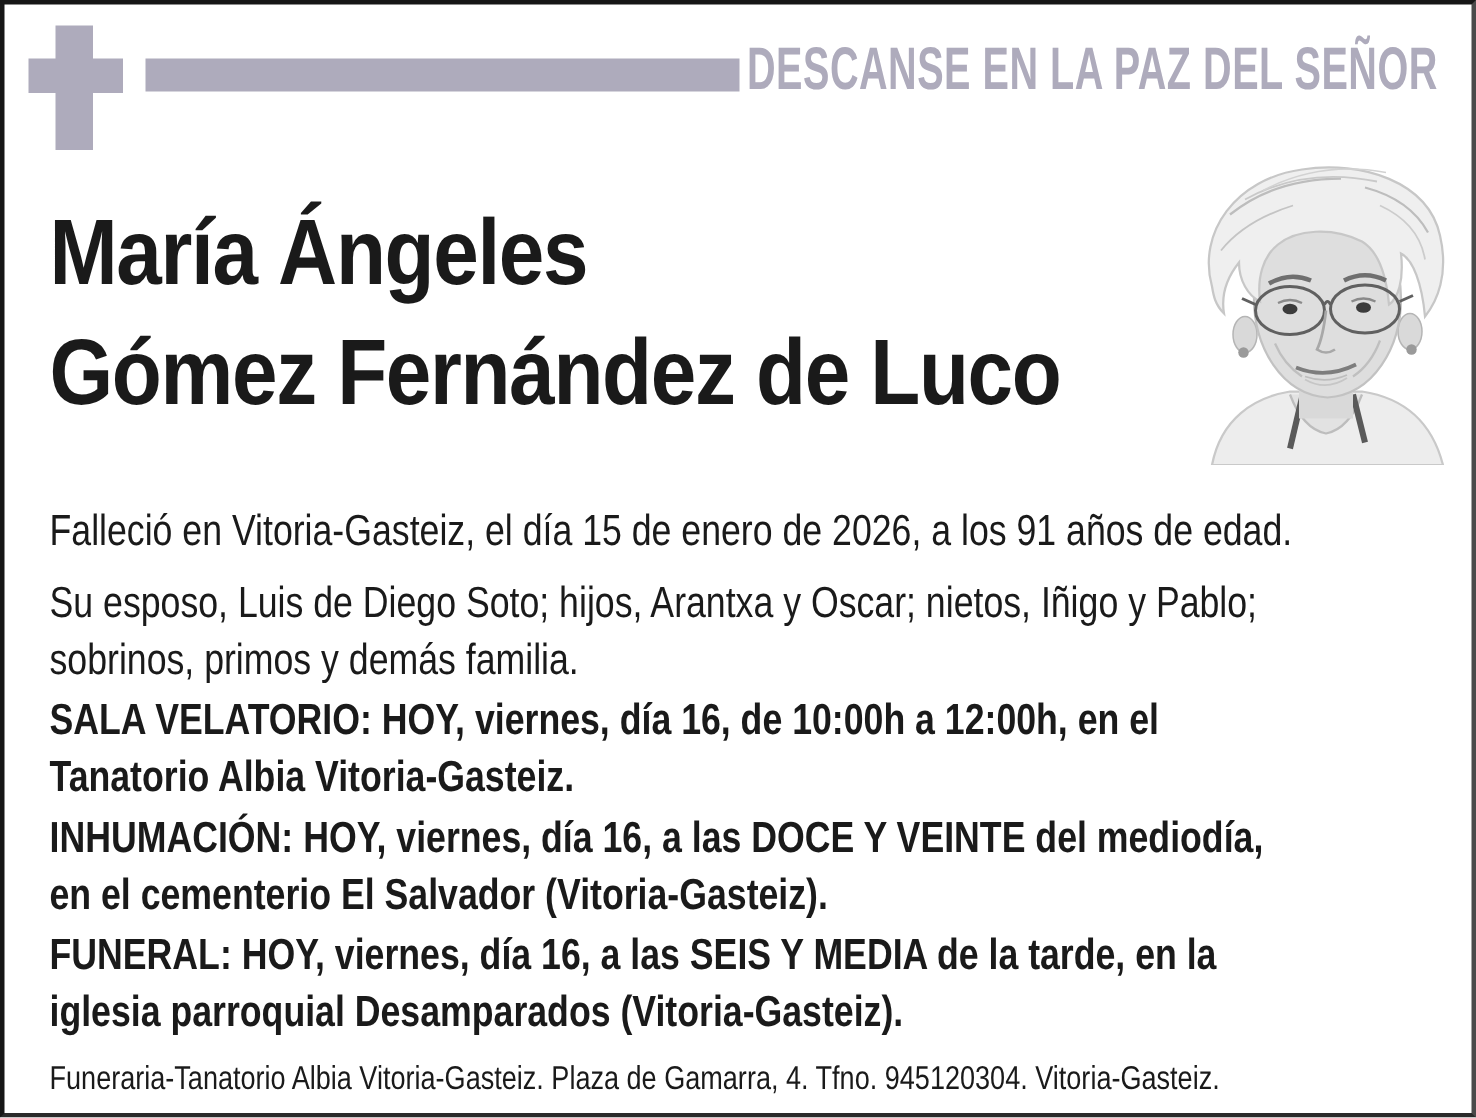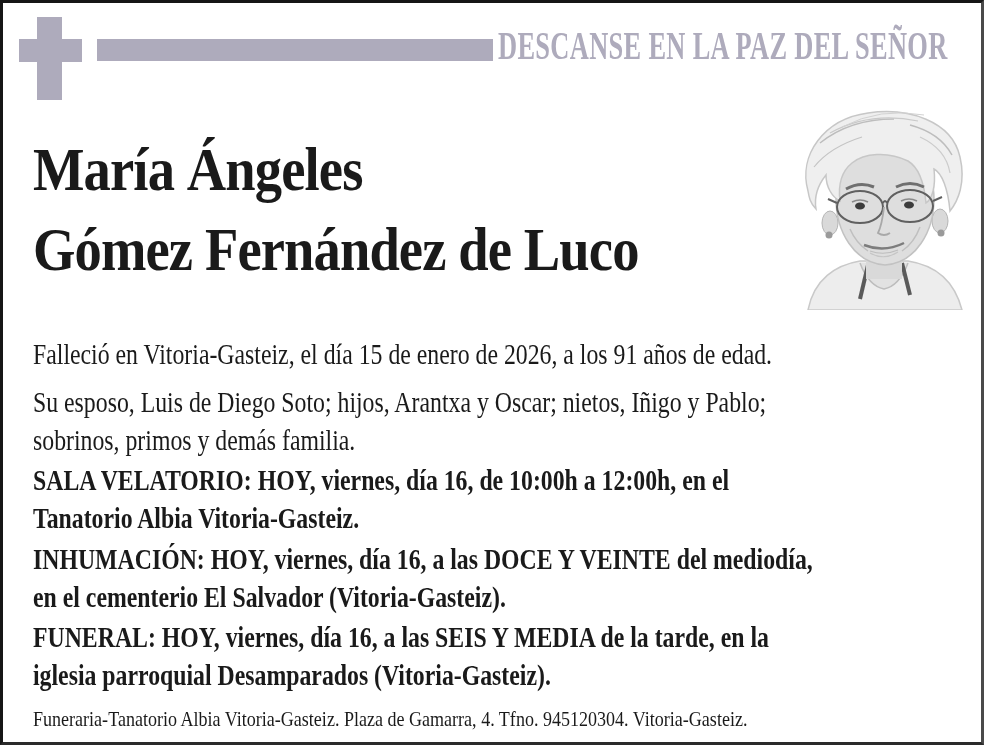--- a/index.html
+++ b/index.html
@@ -7,21 +7,21 @@
   .page {
     position: relative;
     width: 984px;
     height: 745px;
     box-sizing: border-box;
     background: #ffffff;
     border: 3px solid #161616;
     border-right-color: #4a4a4a;
     border-bottom-color: #2a2a2a;
     overflow: hidden;
-    font-family: Liberation Serif, serif;
+    font-family: Liberation Sans, sans-serif;
     color: var(--ink, #1a1a1a);
     padding-left: 41px;
   }
 
   
   .cond {
     transform-origin: 0 0;
     white-space: pre;
     display: inline-block;
   }

